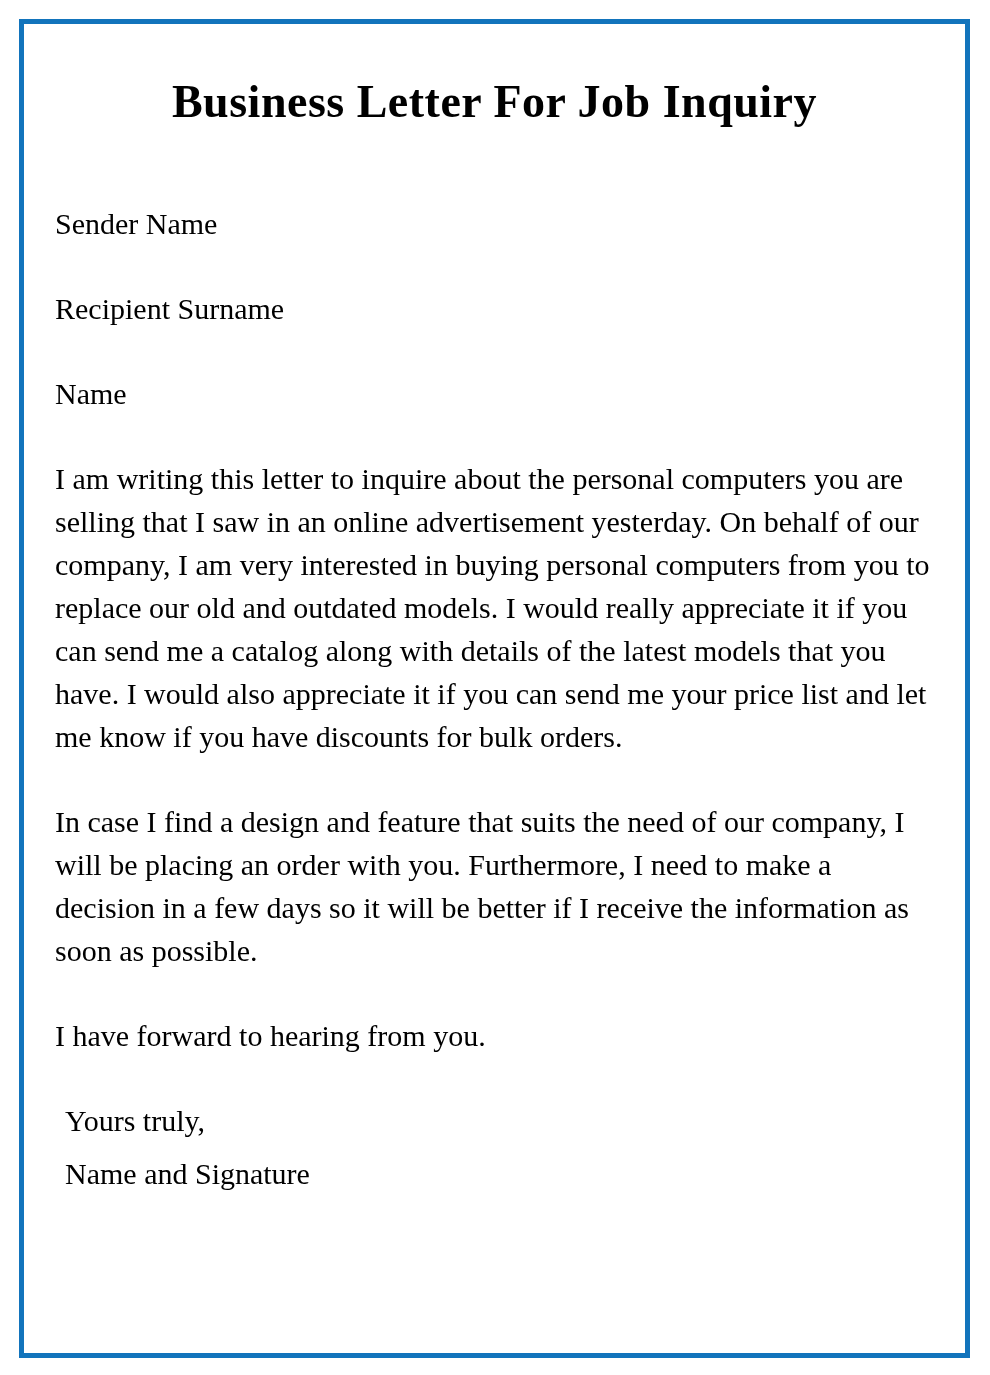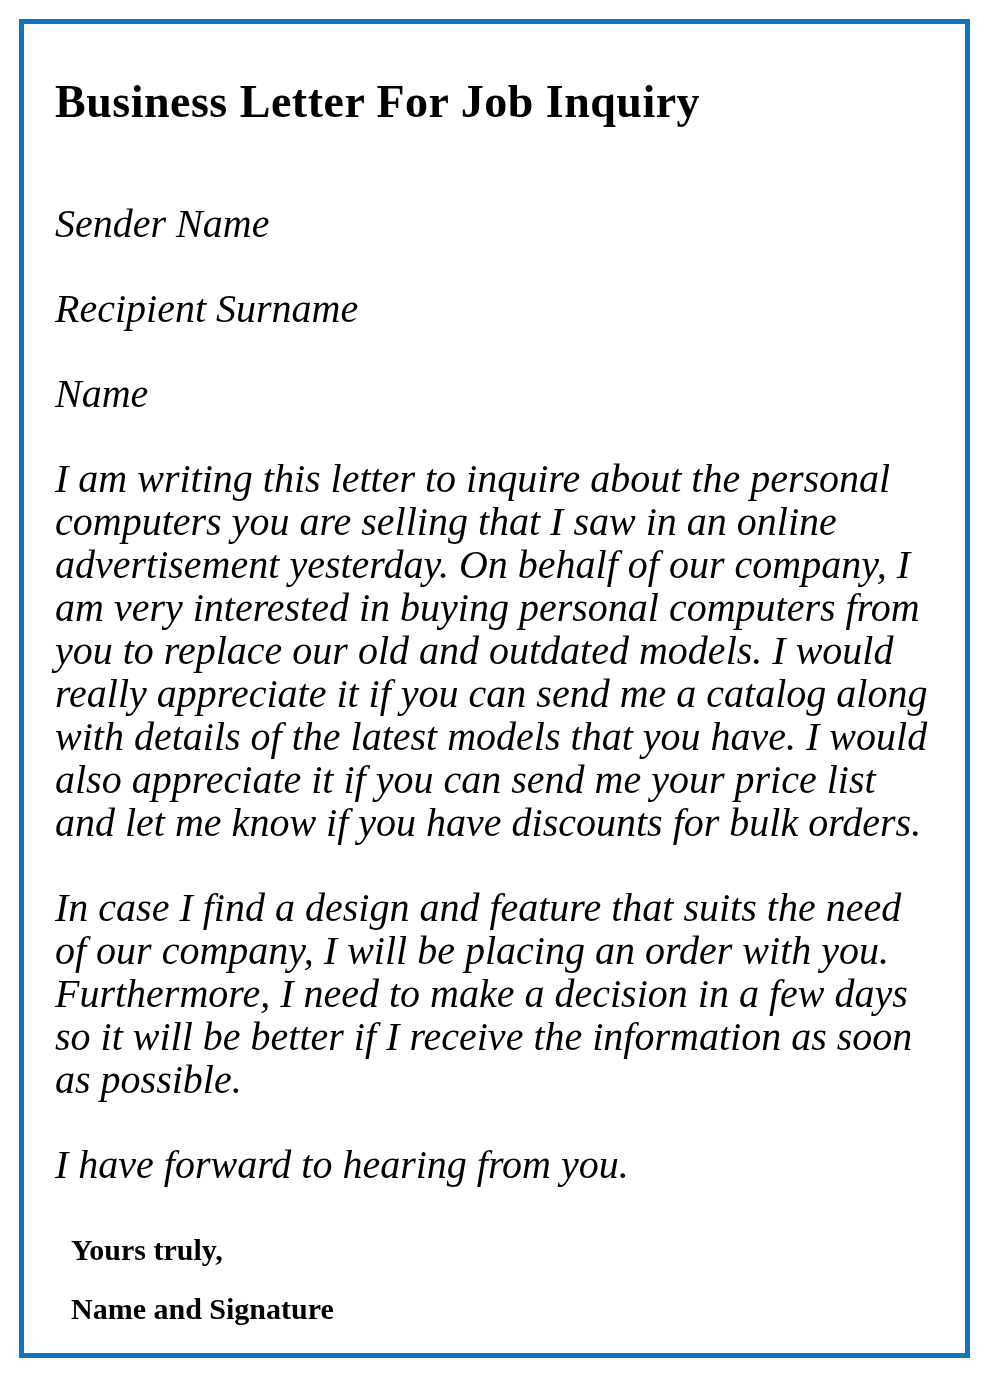--- a/index.html
+++ b/index.html
@@ -24,39 +24,38 @@
     border: 5px solid #1274bc;
     background: #ffffff;
     box-sizing: border-box;
   }
   .content {
     padding: 50px 31px 0 31px;
   }
   .title {
     font-size: 46px;
     font-weight: bold;
+    text-align: center;
     line-height: 56px;
     margin: 0 0 72px 0;
     letter-spacing: 0.5px;
   }
   .line,
   .para {
-    font-size: 40px;
+    font-size: 30px;
     line-height: 43px;
     margin: 0 0 42px 0;
-    font-style: italic;
   }
   .closing-block {
     font-size: 30px;
     line-height: 43px;
     margin: 0;
   }
   .closing-block p {
-    margin: 16px;
-    font-weight: bold;
+    margin: 10px;
   }
 </style>
 </head>
 <body>
 
 <div class="frame">
   <div class="content">
 
     <h1 class="title">Business Letter For Job Inquiry</h1>
 

